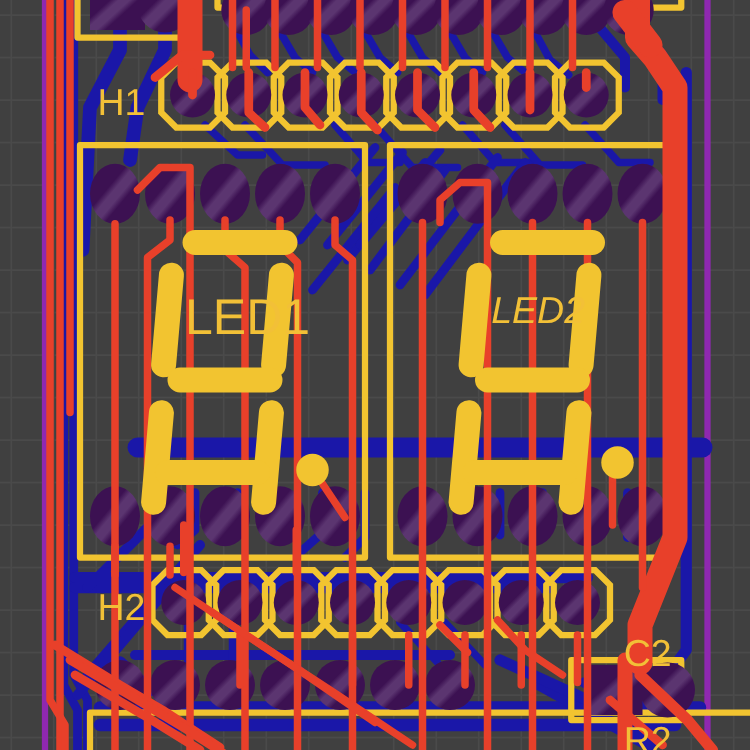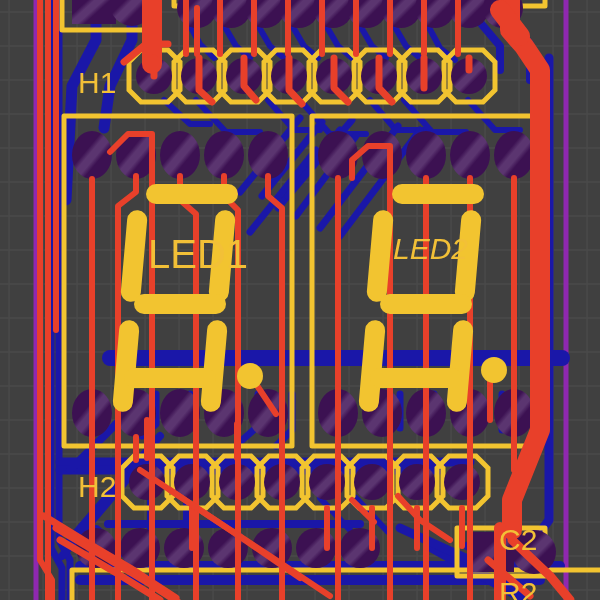--- a/index.html
+++ b/index.html
@@ -385,17 +385,17 @@
   </svg>
 
   <div class="ref-label" style="left:78px; top:68px; font-size:30px;">H1</div>
 
   <div class="ref-label" style="left:148px; top:234px; font-size:40px;">LED1</div>
 
   <div class="ref-label" style="left:393px; top:234px; font-size:30px;font-style:italic;">LED2</div>
 
   <div class="ref-label" style="left:78px; top:472px; font-size:30px;">H2</div>
 
-  <div class="ref-label" style="left:499px; top:509px; font-size:30px;margin-top:16px;">C2</div>
+  <div class="ref-label" style="left:499px; top:509px; font-size:30px;">C2</div>
 
   <div class="ref-label" style="left:499px; top:578px; font-size:30px;">R2</div>
 
 </div>
 
 </body></html>

